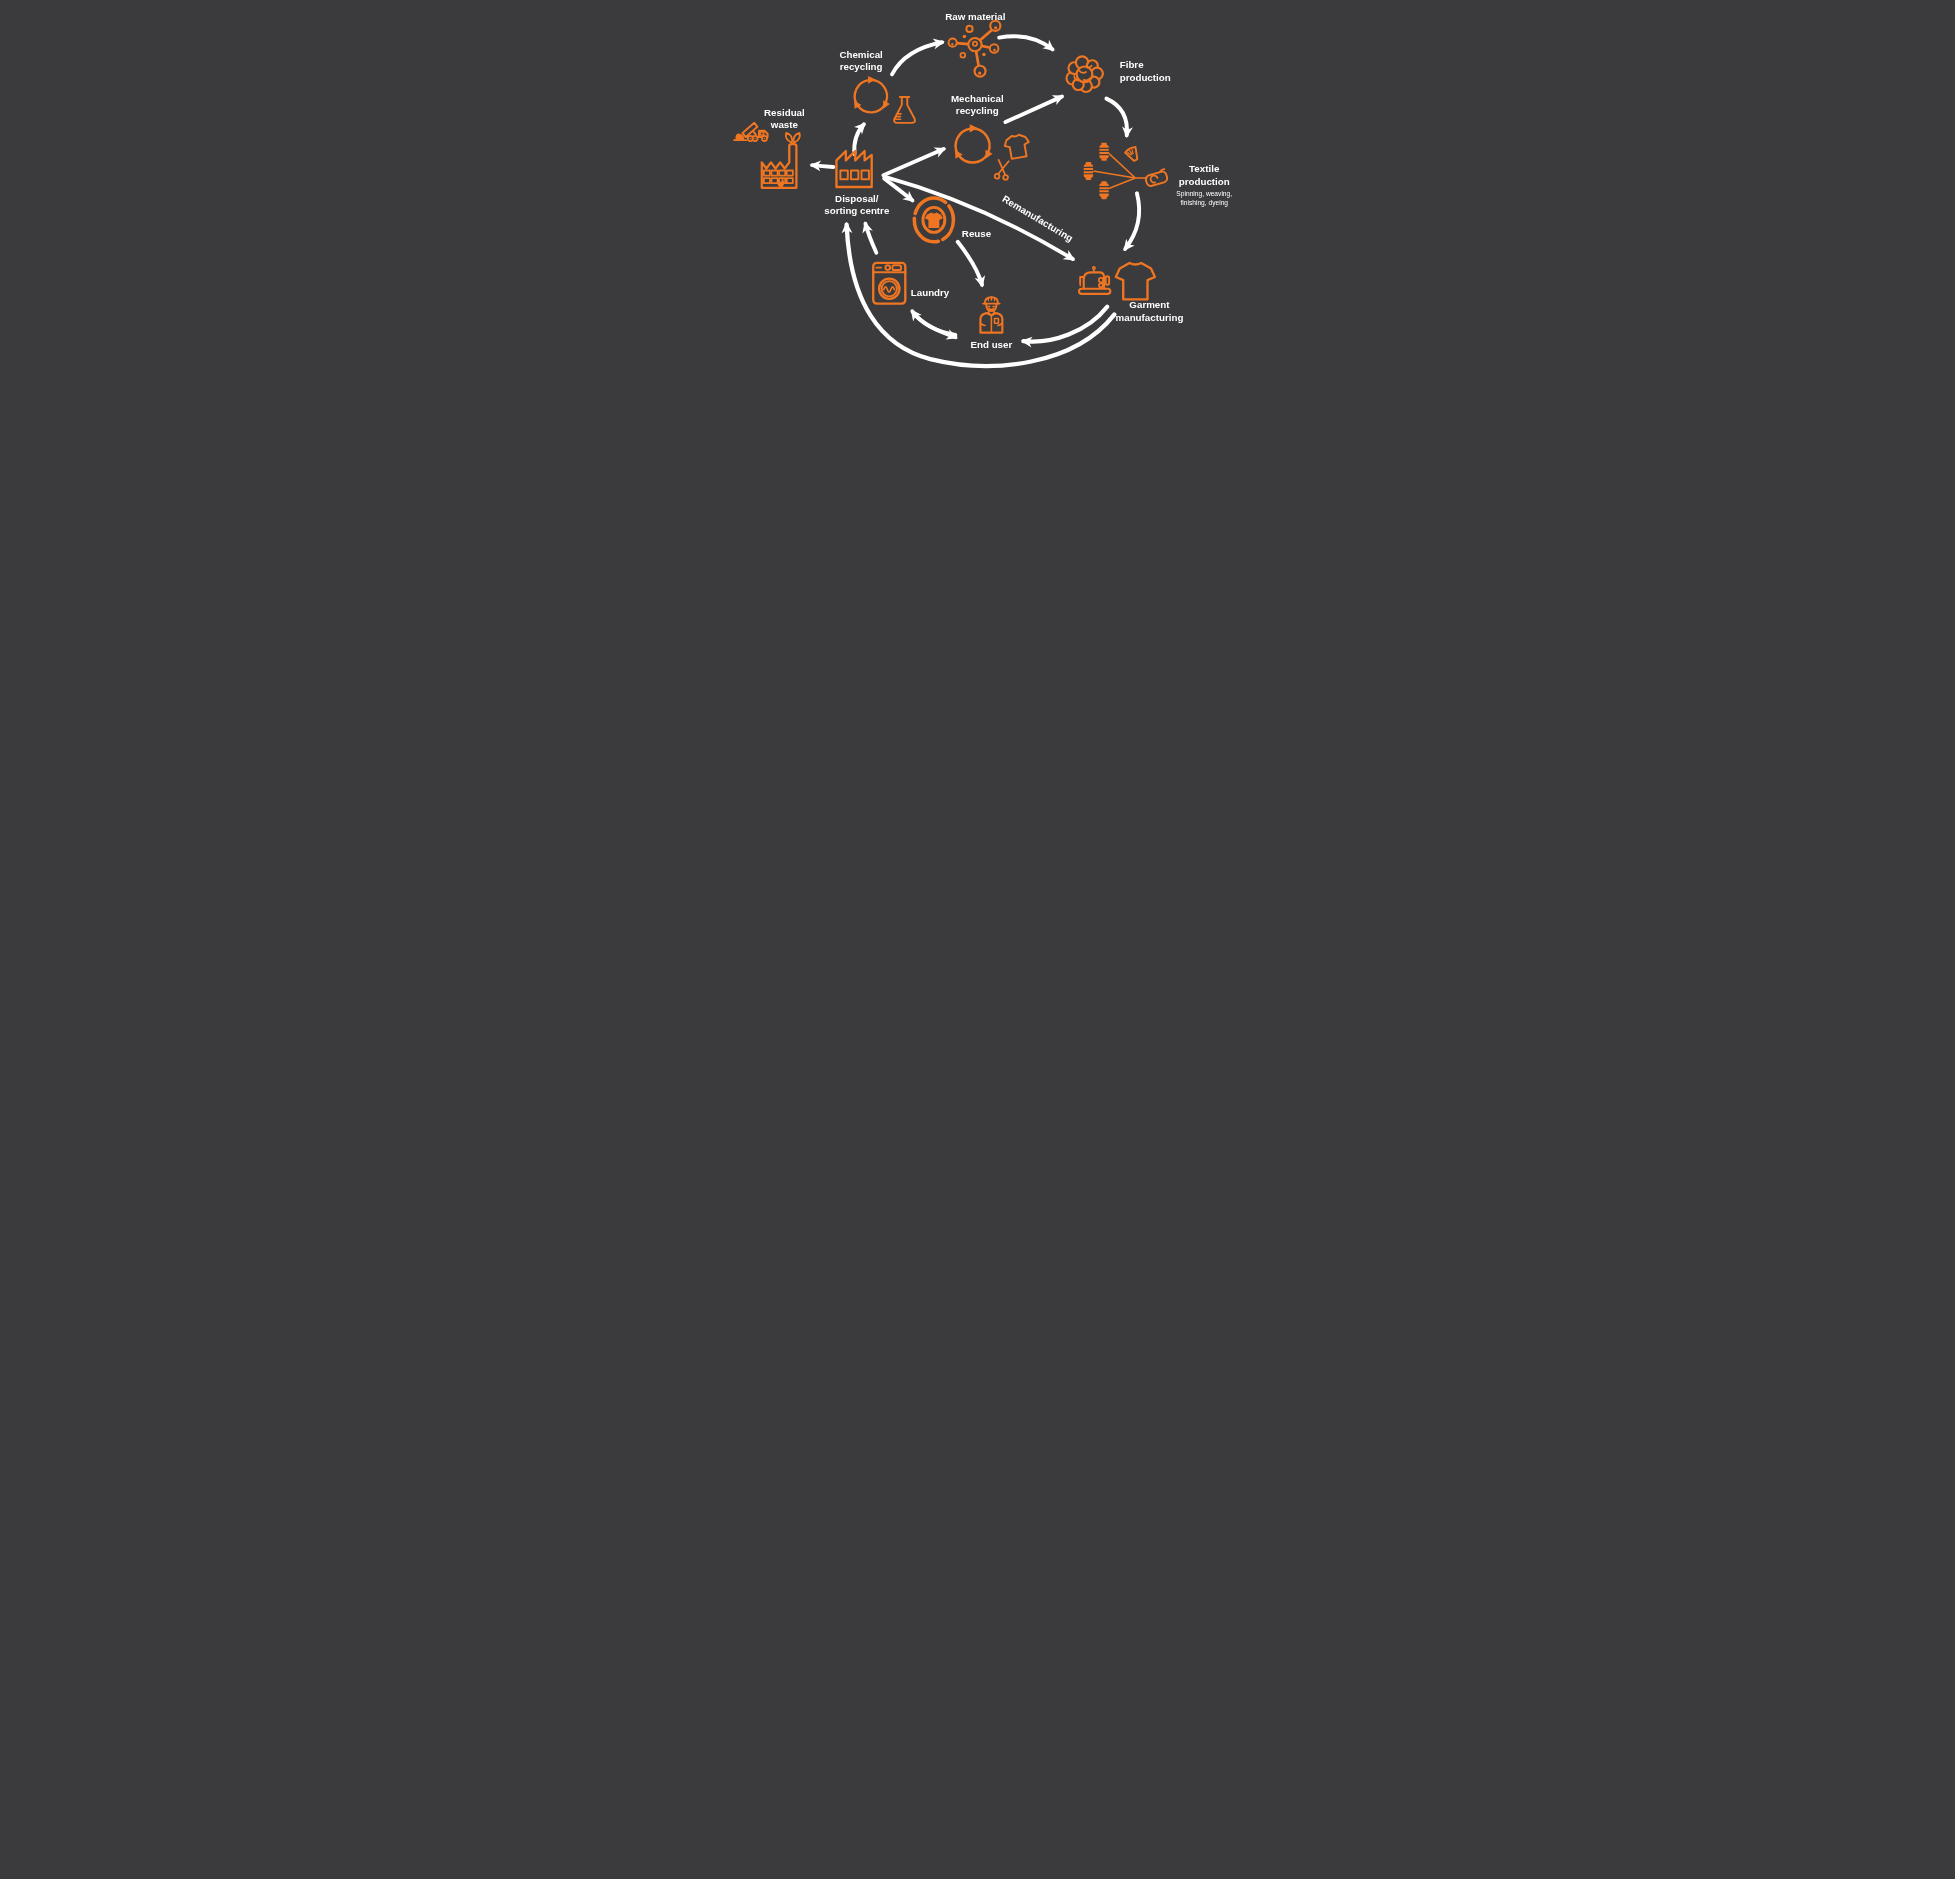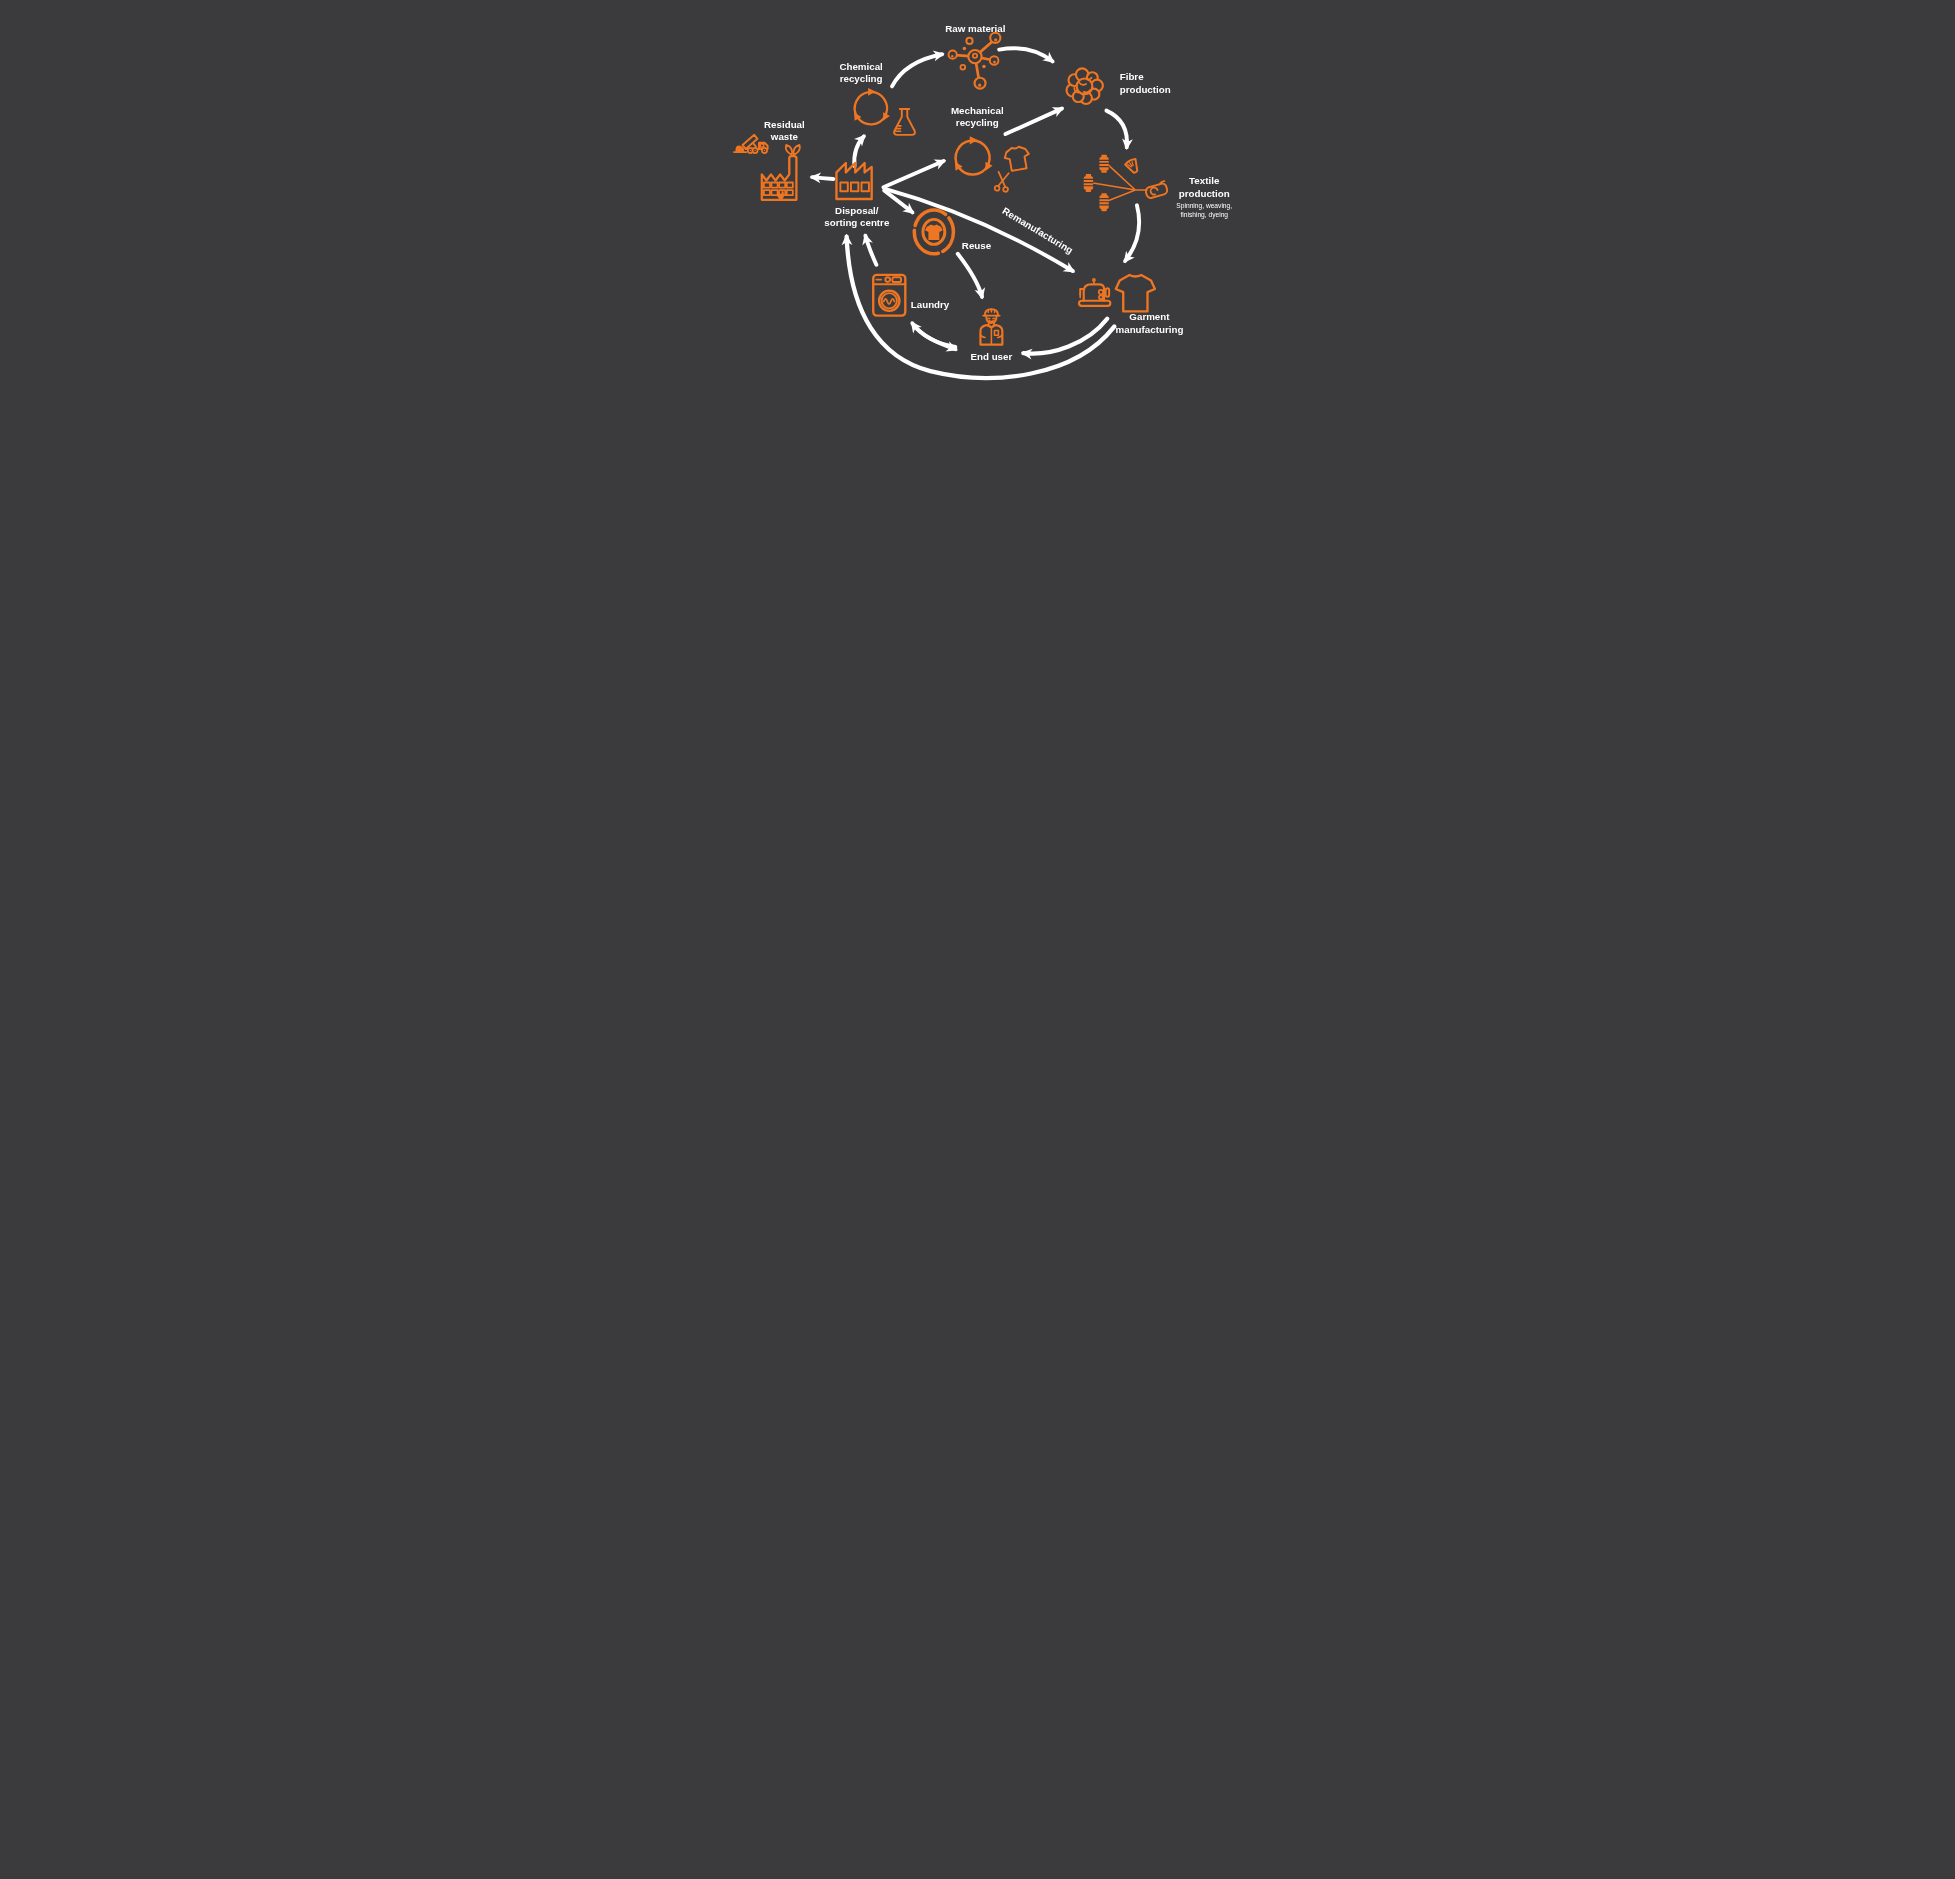--- a/index.html
+++ b/index.html
@@ -1,21 +1,21 @@
 <!DOCTYPE html>
 <html style="--bg: #3b3a3c; --accent: #ee7623; --txt: #ffffff;font-size:6.3px"><head>
 <meta charset="utf-8">
 <style>
   :root{
     --bg:#3b3a3c;
     --accent:#ee7623;
     --txt:#ffffff;
   }
   html,body{margin:0;padding:0;background:var(--bg);}
-  .stage{width:509px;height:376px;margin:12px auto;background:var(--bg);}
+  .stage{width:509px;height:376px;margin:0 auto;background:var(--bg);}
   svg{display:block;}
   
   .ic{stroke:var(--accent);fill:none;stroke-linecap:round;stroke-linejoin:round;}
   .icf{fill:var(--accent);stroke:none;}
   .bgf{fill:var(--bg);}
   .arrow{stroke:var(--txt);fill:none;stroke-linecap:round;stroke-linejoin:round;}
   text{font-family:"Liberation Sans","DejaVu Sans",sans-serif;fill:var(--txt);}
   .lbl{font-weight:bold;font-size:25px;}
   .sub{font-size:17px;font-weight:normal;}
 </style>

